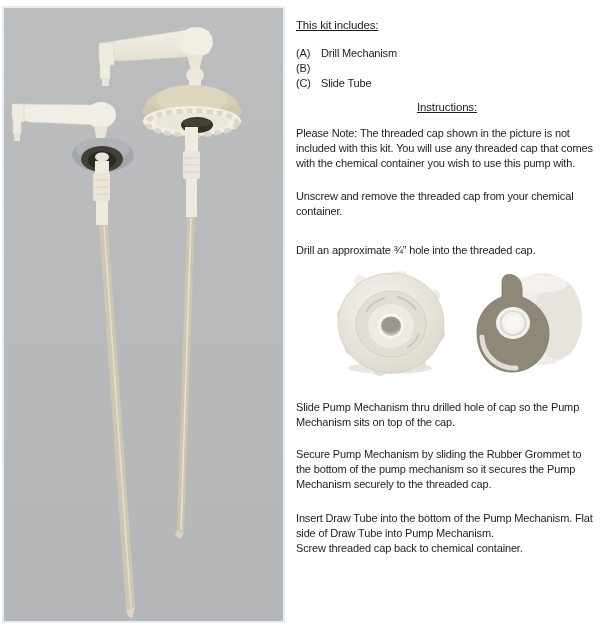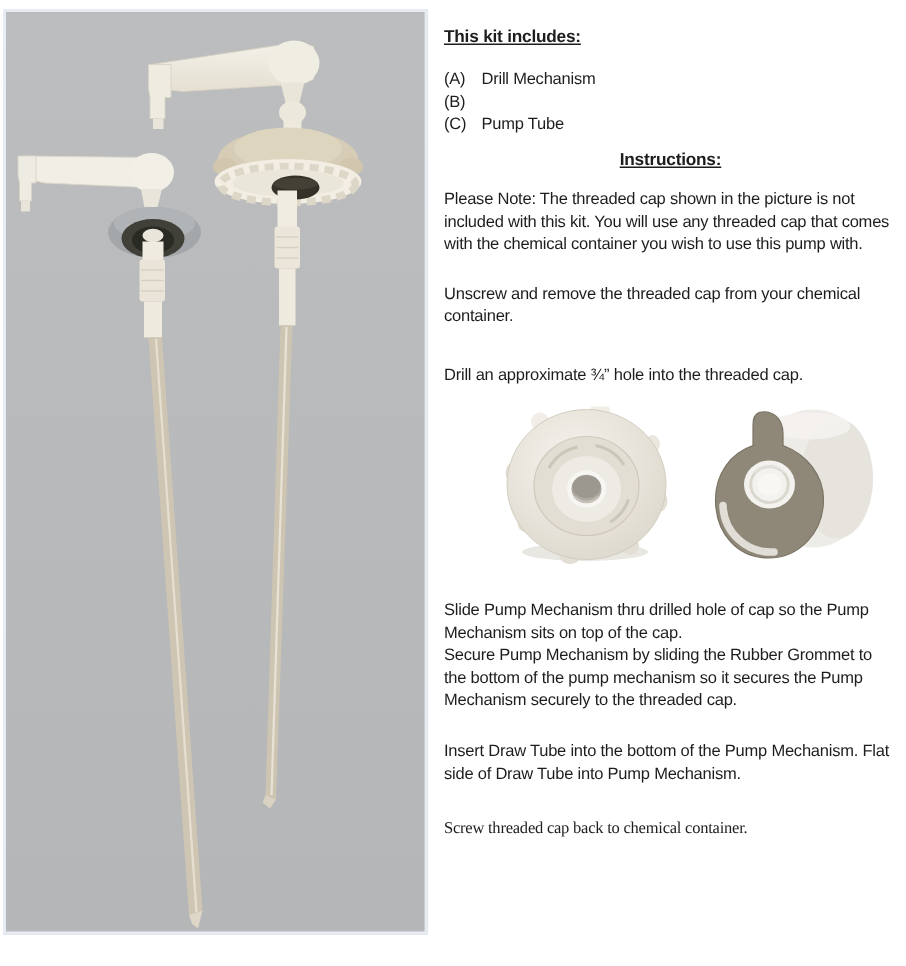--- a/index.html
+++ b/index.html
@@ -10,38 +10,38 @@
   .photo{
     position:absolute;left:2px;top:6px;width:283px;height:617px;
     background:#b9babc;border:2px solid #e7ebf3;box-sizing:border-box;
   }
   .photo svg{display:block;width:100%;height:100%;}
   .content{
     position:absolute;left:296px;top:0;width:302px;
     font-size:11px;line-height:15px;letter-spacing:-0.15px;
   }
   .heading{
-    font-weight:bold;text-decoration:underline;font-size:11.5px;line-height:15px;
+    font-weight:normal;text-decoration:underline;font-size:11.5px;line-height:15px;
   }
   .kit-heading{margin-top:18px;}
   .kit-list{margin-top:13px;}
   .kit-item{display:flex;}
   .kit-item .lbl{width:25px;flex:none;}
   .instr-heading{margin-top:9px;text-align:center;}
   p{margin:0;}
   .p-note{margin-top:11px;}
   .p-unscrew{margin-top:18px;}
   .p-drill{margin-top:24px;}
   .caps-row{margin-top:13px;height:106px;display:flex;align-items:center;}
   .cap1{margin-left:40px;width:112px;height:106px;}
   .cap2{margin-left:22px;width:116px;height:106px;}
   .p-slide{margin-top:23px;}
-  .p-secure{margin-top:0;}
+  .p-secure{margin-top:17px;}
   .p-insert{margin-top:19px;}
-  .p-screw{margin-top:21px;font-family:Liberation Serif, serif;}
+  .p-screw{}
 </style>
 </head>
 <body>
 
 <div class="photo">
   <svg viewBox="0 0 279 611" aria-hidden="true">
     <defs>
       <linearGradient id="bgG" x1="0" y1="0" x2="0" y2="1">
         <stop offset="0" stop-color="#bcbdbf"></stop>
           <stop offset="1" stop-color="#b5b6b8"></stop>
@@ -110,21 +110,21 @@
   <div class="kit-list">
     <div class="kit-item">
       <span class="lbl">(A)</span>
       <span>Drill Mechanism</span>
     </div>
     <div class="kit-item">
       <span class="lbl">(B)</span>
     </div>
     <div class="kit-item">
       <span class="lbl">(C)</span>
-      <span>Pump Tube</span>
+      <span>Slide Tube</span>
     </div>
   </div>
 
   <div class="heading instr-heading">Instructions:</div>
 
   <p class="p-note">Please Note: The threaded cap shown in the picture is not included with this kit.  You will use any threaded cap that comes with the chemical container you wish to use this pump with.</p>
   <p class="p-unscrew">Unscrew and remove the threaded cap from your chemical container.</p>
   <p class="p-drill">Drill an approximate ¾” hole into the threaded cap.</p>
 
   <div class="caps-row">

